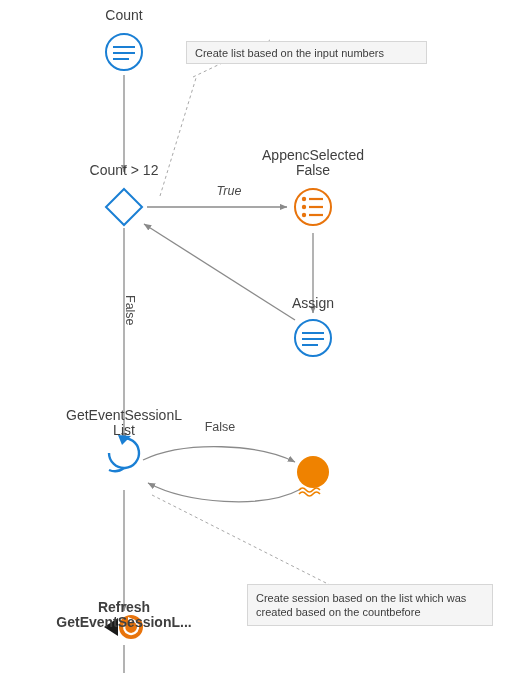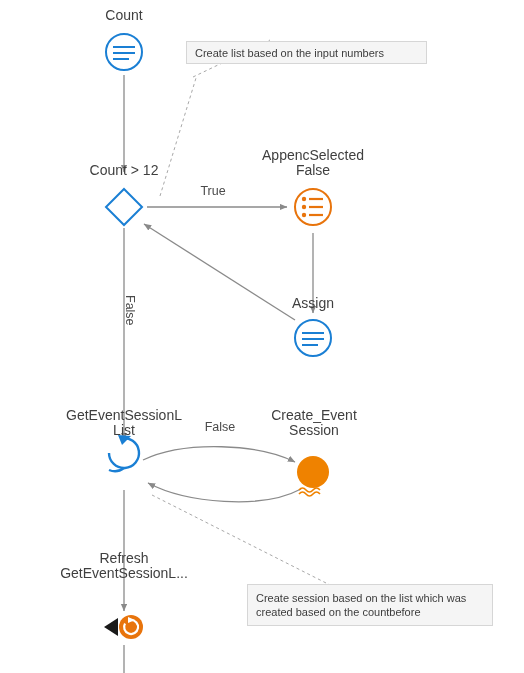--- a/index.html
+++ b/index.html
@@ -148,27 +148,25 @@
   <div class="lbl" style="left:74px; top:163px; width:100px;">Count &gt; 12</div>
 
   <div class="lbl" style="left:253px; top:148px; width:120px;">AppencSelected
 False</div>
 
   <div class="lbl" style="left:273px; top:296px; width:80px;">Assign</div>
 
   <div class="lbl" style="left:56px; top:408px; width:136px;">GetEventSessionL
 List</div>
 
-  <div class="lbl" style="left:256px; top:408px; width:116px;">Create_Event
-Session</div>
 
-  <div class="lbl" style="left:44px; top:551px; width:160px;">Refresh
+  <div class="lbl" style="left:44px; top:600px; width:160px;font-weight:bold;">Refresh
 GetEventSessionL...</div>
 
-  <div class="lbl edge" style="left:188px; top:184px; width:50px;">True</div>
+  <div class="lbl edge" style="left:204px; top:184px; width:50px;font-style:italic;">True</div>
 
   <div class="vert-label" style="left:137px; top:295px;">False</div>
 
   <div class="lbl edge" style="left:192px; top:420px; width:56px;">False</div>
 
   <div class="note" style="left:186px; top:41px; width:241px; height:23px; display:flex; align-items:center;">Create list based on the input numbers</div>
 
   <div class="note" style="left:247px; top:584px; width:246px; height:42px;">Create session based on the list which was created based on the countbefore</div>
 
 </div>

